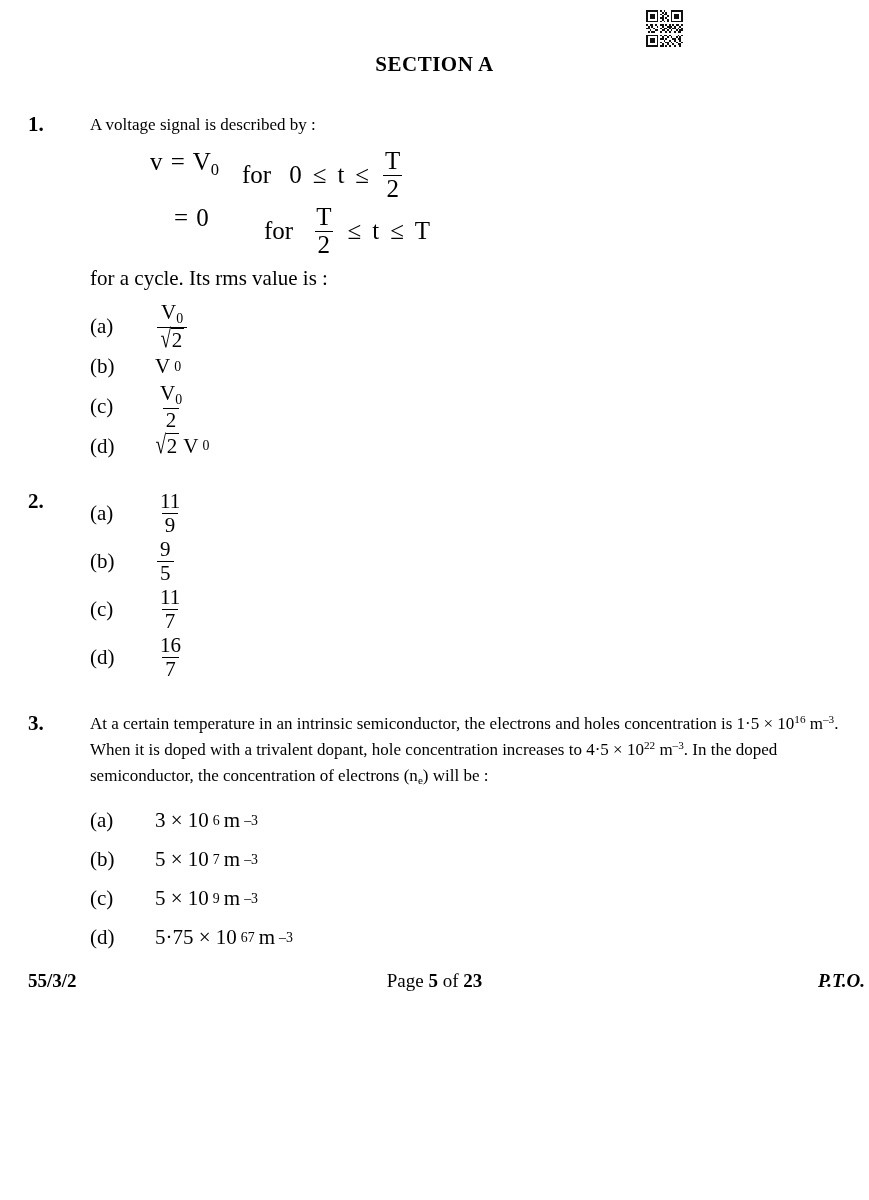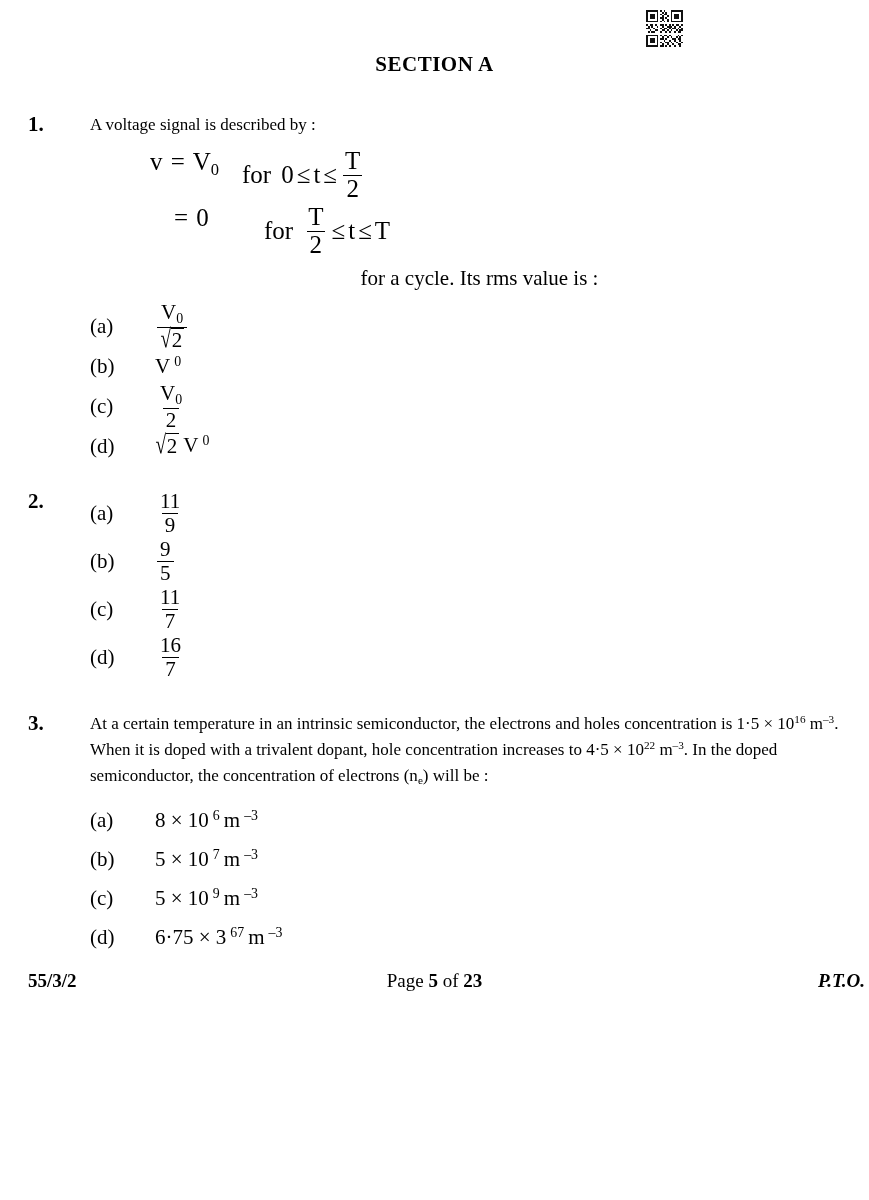--- a/index.html
+++ b/index.html
@@ -91,49 +91,48 @@
     font-family: Liberation Serif, serif;
   }
   .eq-lhs {
     width: 92px;
     flex: 0 0 92px;
   }
   .eq-lhs.indent { padding-left: 22px; }
   .eq-rhs {
     display: flex;
     align-items: center;
-    gap: 3px;
+    gap: 11px;
   }
   .eq-rhs .w { margin-right: 7px; }
 
   .tail-line {
     padding-left: 90px;
     font-size: 21px;
     margin-top: 4px;
-    text-align: center;
   }
 
   
   .options {
     margin-top: 10px;
   }
   .option {
     display: flex;
     align-items: center;
     padding-left: 90px;
     font-size: 21px;
     min-height: 30px;
   }
   .option.tall { min-height: 48px; }
   .opt-label {
     flex: 0 0 65px;
   }
   .opt-value {
     display: flex;
-    align-items: flex-start;
+    align-items: center;
     gap: 4px;
   }
 
   
   .frac {
     display: inline-flex;
     flex-direction: column;
     align-items: center;
     vertical-align: middle;
     line-height: 1.06;
@@ -477,21 +476,21 @@
       <div class="q-head">
         <span class="q-num">3.</span>
         <span class="q-text"><span>At a certain temperature in an intrinsic semiconductor, the electrons and holes concentration is 1·5 × 10</span><sup>16</sup><span> m</span><sup>–3</sup><span>. When it is doped with a trivalent dopant, hole concentration increases to 4·5 × 10</span><sup>22</sup><span> m</span><sup>–3</sup><span>. In the doped semiconductor, the concentration of electrons (n</span><sub>e</sub><span>) will be :</span></span>
       </div>
 
       <div class="options" style="margin-top:12px;">
 
         <div class="option" style="min-height:39px;">
           <span class="opt-label">(a)</span>
           <span class="opt-value">
-            <span>8 × 10</span>
+            <span>3 × 10</span>
               <sup>6</sup>
             <span>m</span>
               <sup>–3</sup>
           </span>
         </div>
 
         <div class="option" style="min-height:39px;">
           <span class="opt-label">(b)</span>
           <span class="opt-value">
             <span>5 × 10</span>
@@ -507,21 +506,21 @@
             <span>5 × 10</span>
               <sup>9</sup>
             <span>m</span>
               <sup>–3</sup>
           </span>
         </div>
 
         <div class="option" style="min-height:39px;">
           <span class="opt-label">(d)</span>
           <span class="opt-value">
-            <span>6·75 × 3</span>
+            <span>5·75 × 10</span>
               <sup>67</sup>
             <span>m</span>
               <sup>–3</sup>
           </span>
         </div>
 
       </div>
     </div>
 
   </div>

